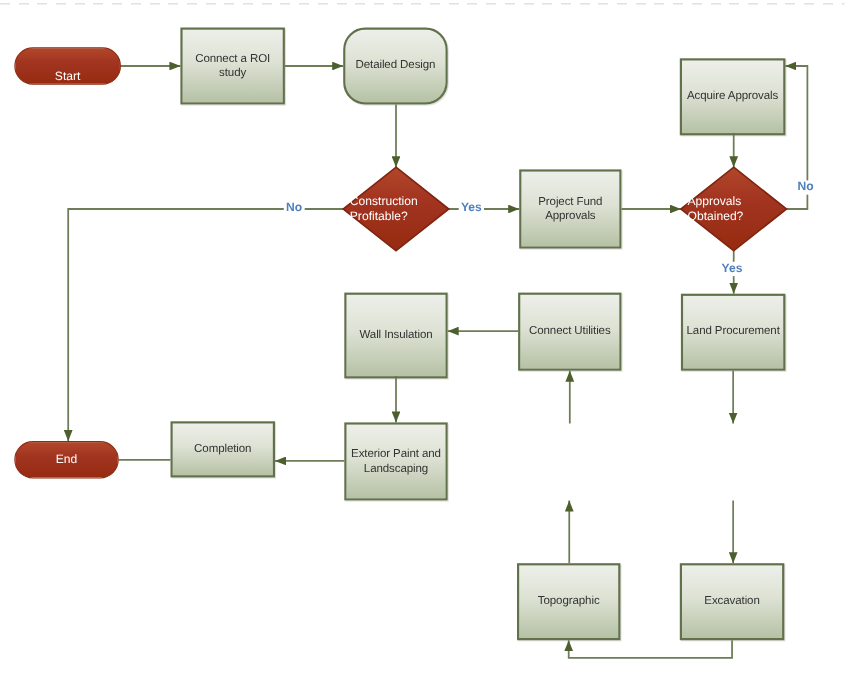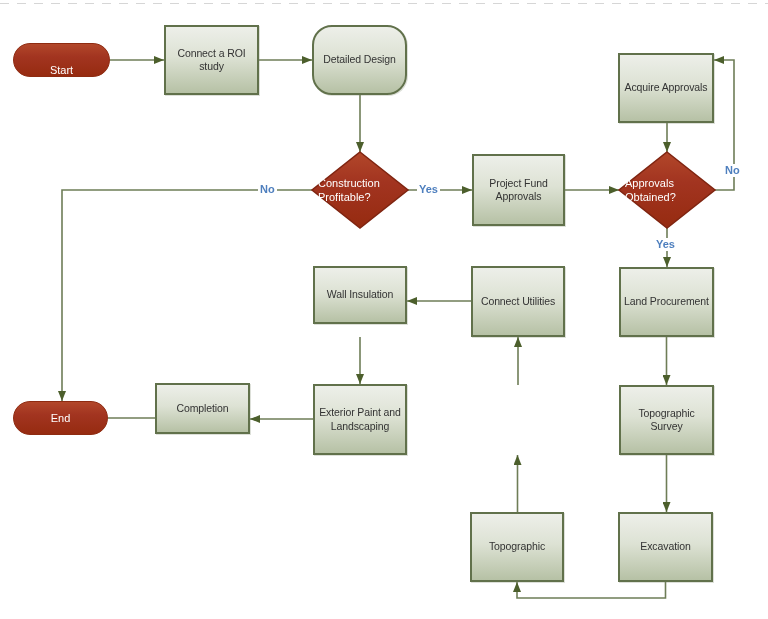--- a/index.html
+++ b/index.html
@@ -96,33 +96,30 @@
   </div>
   <div class="node proc" style="left:618px;top:25px;width:96px;height:70px;margin-top:28px;">
     <span class="node-label">Acquire Approvals</span>
   </div>
   <div class="node proc" style="left:472px;top:154px;width:93px;height:72px;">
     <span class="node-label">Project Fund Approvals</span>
   </div>
   <div class="node proc" style="left:619px;top:267px;width:95px;height:70px;">
     <span class="node-label">Land Procurement</span>
   </div>
-  <div class="node proc" style="left:619px;top:385px;width:95px;height:70px;">
-    <span class="node-label">Topographic Survey</span>
-  </div>
   <div class="node proc" style="left:618px;top:512px;width:95px;height:70px;">
     <span class="node-label">Excavation</span>
   </div>
   <div class="node proc" style="left:470px;top:512px;width:94px;height:70px;">
     <span class="node-label">Topographic</span>
   </div>
   <div class="node proc" style="left:471px;top:266px;width:94px;height:71px;">
     <span class="node-label">Connect Utilities</span>
   </div>
-  <div class="node proc" style="left:313px;top:266px;width:94px;height:58px;">
+  <div class="node proc" style="left:313px;top:266px;width:94px;height:78px;">
     <span class="node-label">Wall Insulation</span>
   </div>
   <div class="node proc" style="left:313px;top:384px;width:94px;height:71px;">
     <span class="node-label">Exterior Paint and Landscaping</span>
   </div>
   <div class="node proc" style="left:155px;top:383px;width:95px;height:51px;">
     <span class="node-label">Completion</span>
   </div>
 
   <div class="dlabel" style="left:318px;top:160px;width:84px;height:60px;">Construction Profitable?</div>

